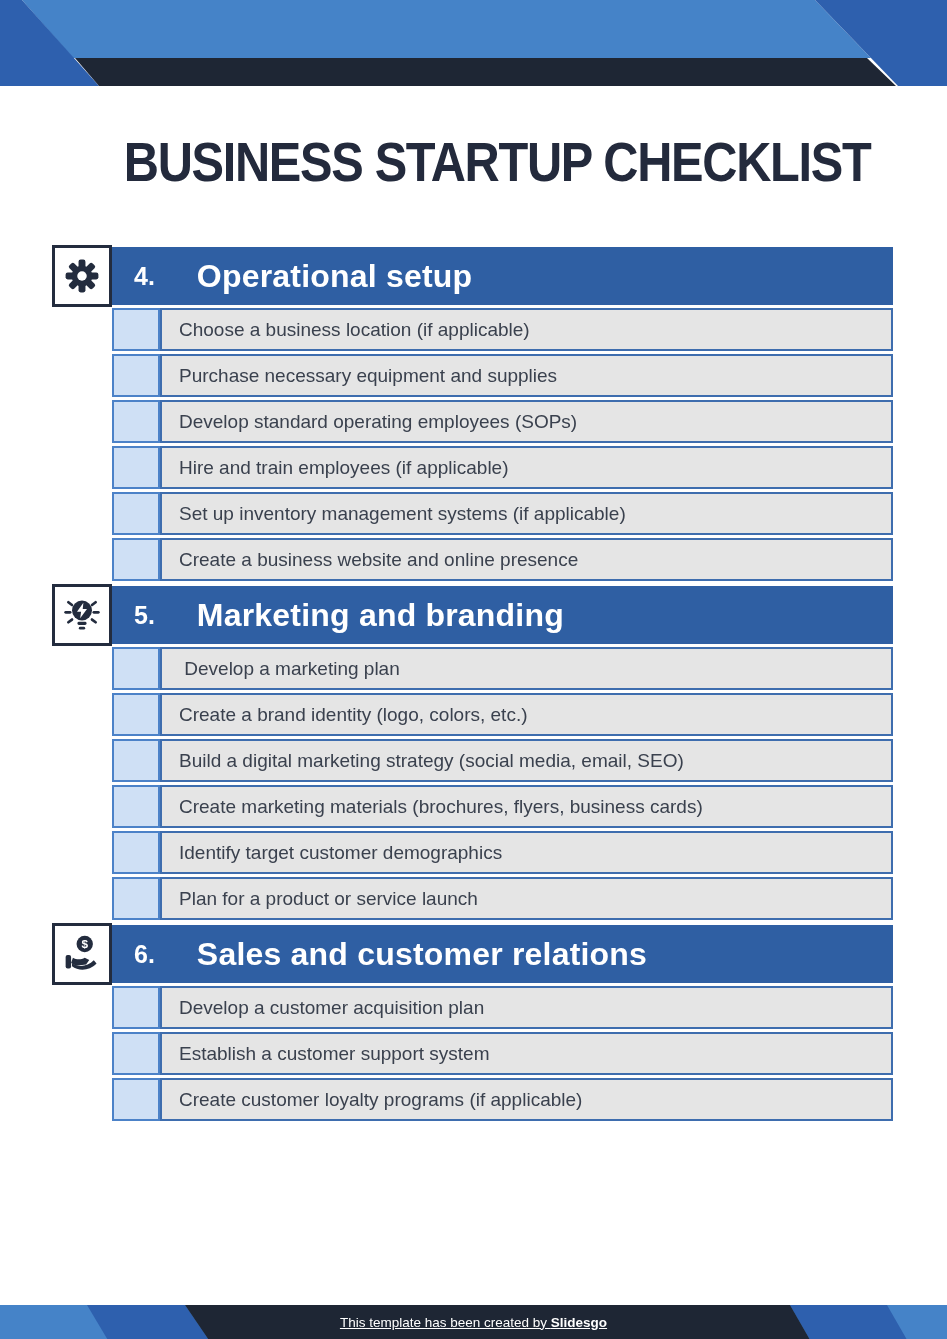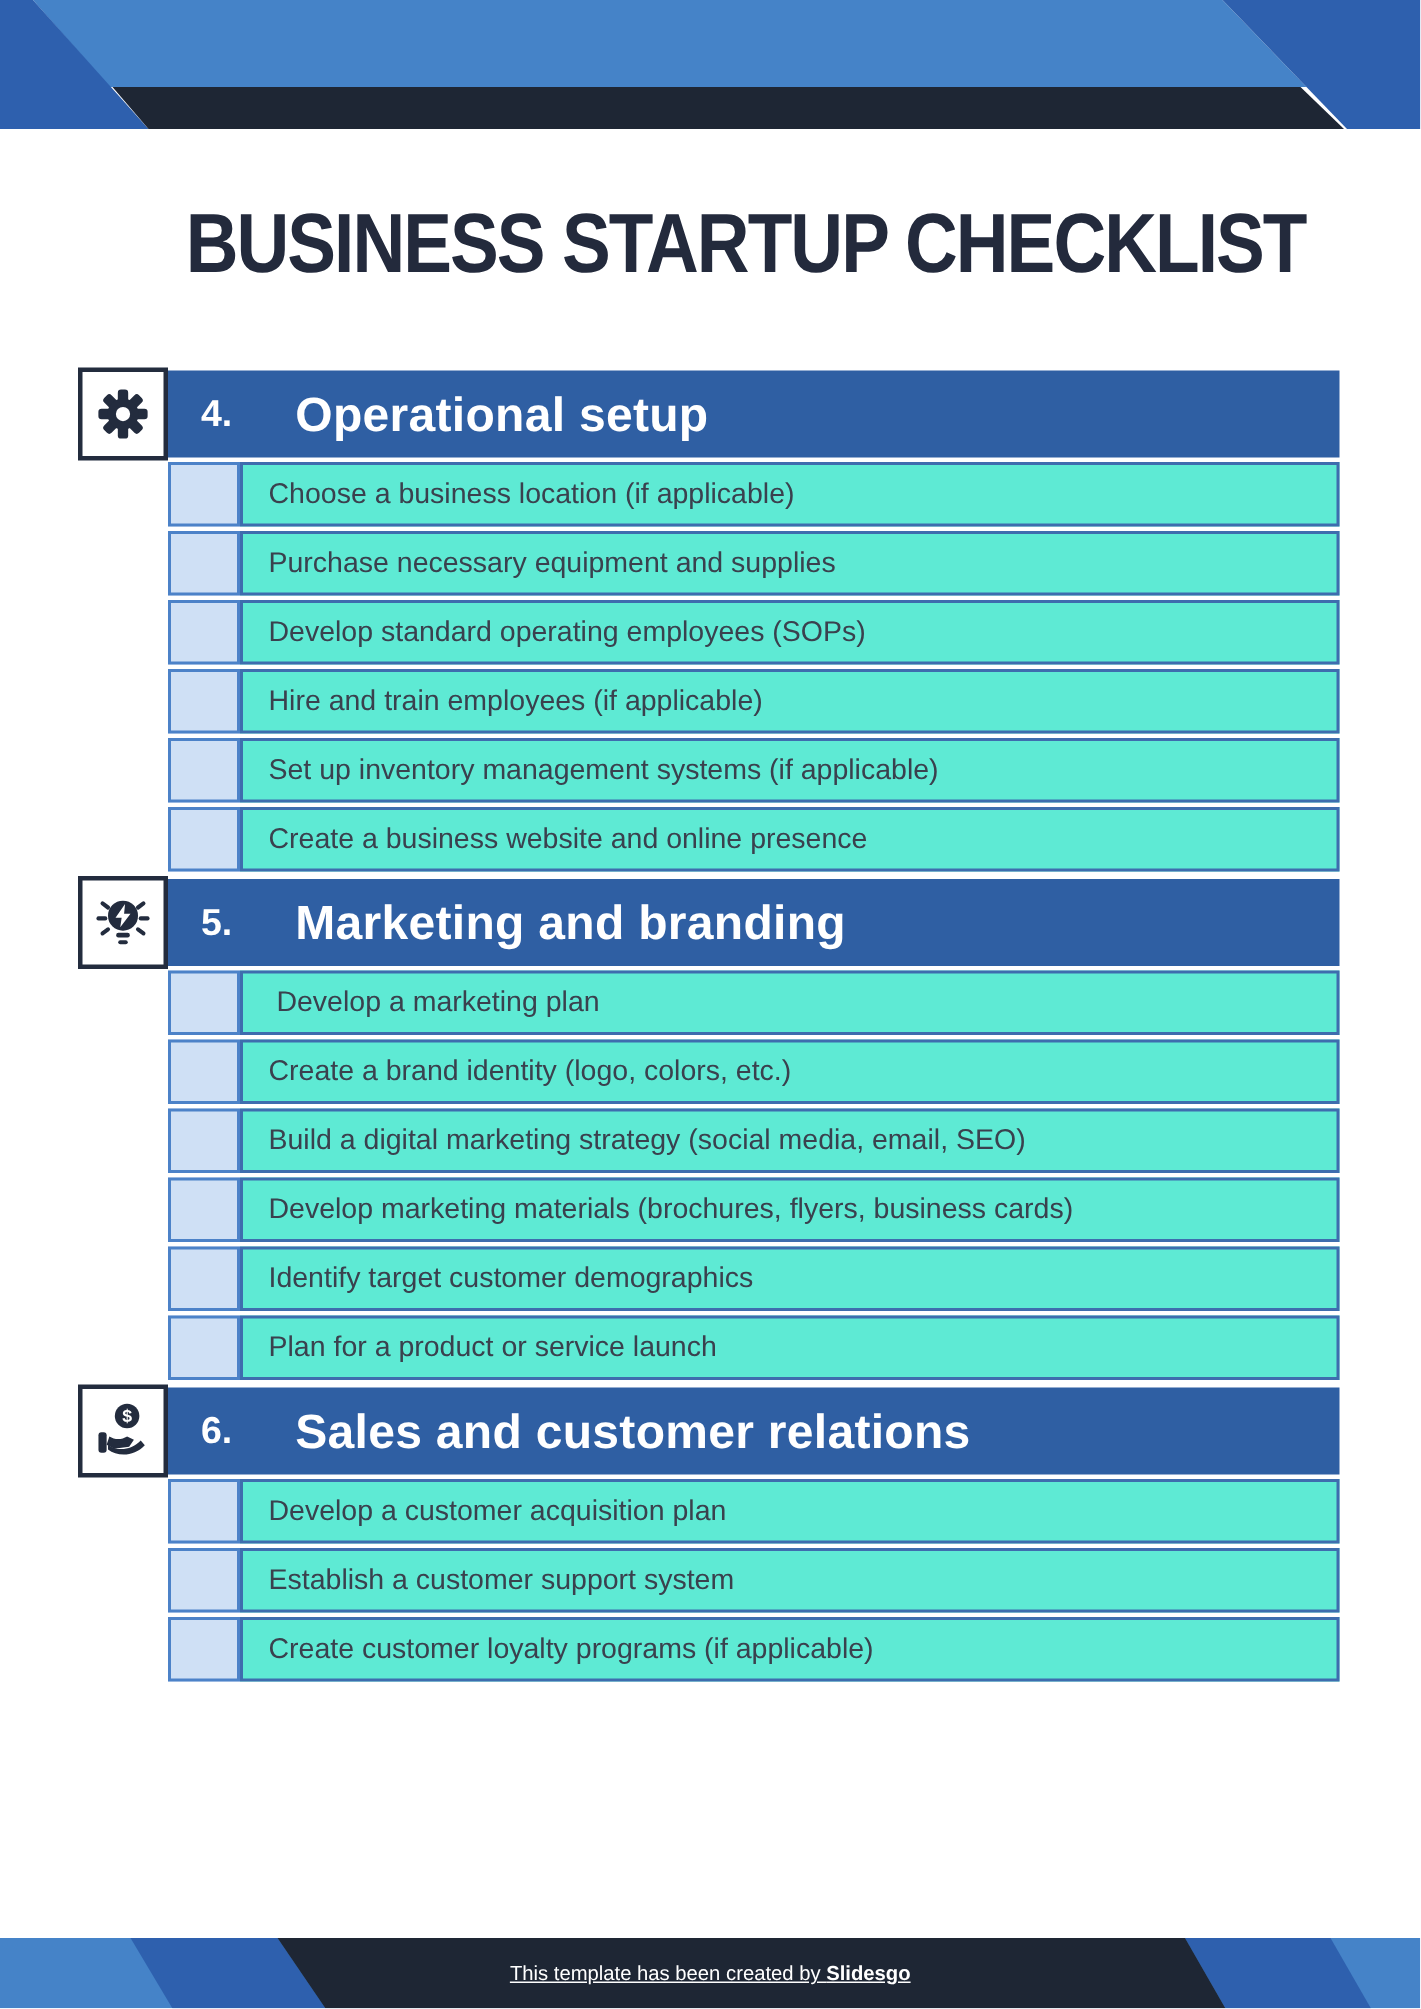--- a/index.html
+++ b/index.html
@@ -1,21 +1,21 @@
 <!DOCTYPE html>
 <html><head>
 <meta charset="utf-8">
 <style>
   * { margin:0; padding:0; box-sizing:border-box; }
   body { background:#ffffff; font-family:"Liberation Sans", sans-serif; }
   .page { position:relative; width:947px; height:1339px; background:#ffffff; overflow:hidden; }
 
   
   .deco-header { position:absolute; top:0; left:0; }
-  .footer { position:absolute; bottom:0; left:0; width:947px; height:47px; }
+  .footer { position:absolute; bottom:0; left:0; width:947px; height:34px; }
   .footer svg { position:absolute; top:0; left:0; }
   .footer-text { position:absolute; inset:0; display:flex; align-items:center; justify-content:center;
                  font-size:13.5px; color:#ffffff; }
   .footer-text a { color:#ffffff; text-decoration:underline; cursor:pointer; }
   .footer-text .brand { font-weight:bold; }
 
   
   .title-wrap { position:absolute; top:129px; left:0; width:100%; text-align:center;padding-left:48px; }
   .title-wrap h1 { display:inline-block; font-size:56px; font-weight:700; color:#232a3c;
                    letter-spacing:-1.5px; transform:scaleX(0.87); transform-origin:center;
@@ -27,21 +27,21 @@
   .section-header { position:relative; height:58px; background:#2f5fa3; color:#ffffff;
                     display:flex; align-items:center; }
   .sec-num { margin-left:22px; font-size:25px; font-weight:700; }
   .sec-title { margin-left:42px; font-size:32px; font-weight:700; letter-spacing:0.2px; }
   .icon-box { position:absolute; left:-60px; top:-2px; width:60px; height:62px;
               background:#ffffff; border:3px solid #232c3e;
               display:flex; align-items:center; justify-content:center; }
 
   .row { display:flex; height:43px; margin-top:3px; }
   .checkbox-cell { width:48px; background:#cfe0f5; border:2px solid #4c82c8; cursor:pointer; }
-  .item-cell { flex:1; background:#5eead4; border:2px solid #3e6dae; display:flex;
+  .item-cell { flex:1; background:#e5e5e5; border:2px solid #3e6dae; display:flex;
                align-items:center; padding-left:17px; }
   .item-text { font-size:19px; color:#3a414e; white-space:pre; }
 </style>
 </head>
 <body>
 
 <div class="page">
 
   <svg class="deco-header" width="947" height="87" viewBox="0 0 947 87" preserveAspectRatio="none">
     <polygon points="22,0 815,0 871,58 73,58" fill="#4583c8"></polygon>
@@ -157,21 +157,21 @@
   <div class="row">
     <div class="checkbox-cell"></div>
     <div class="item-cell">
       <span class="item-text">Build a digital marketing strategy (social media, email, SEO)</span>
     </div>
   </div>
 
   <div class="row">
     <div class="checkbox-cell"></div>
     <div class="item-cell">
-      <span class="item-text">Develop marketing materials (brochures, flyers, business cards)</span>
+      <span class="item-text">Create marketing materials (brochures, flyers, business cards)</span>
     </div>
   </div>
 
   <div class="row">
     <div class="checkbox-cell"></div>
     <div class="item-cell">
       <span class="item-text">Identify target customer demographics</span>
     </div>
   </div>
 

